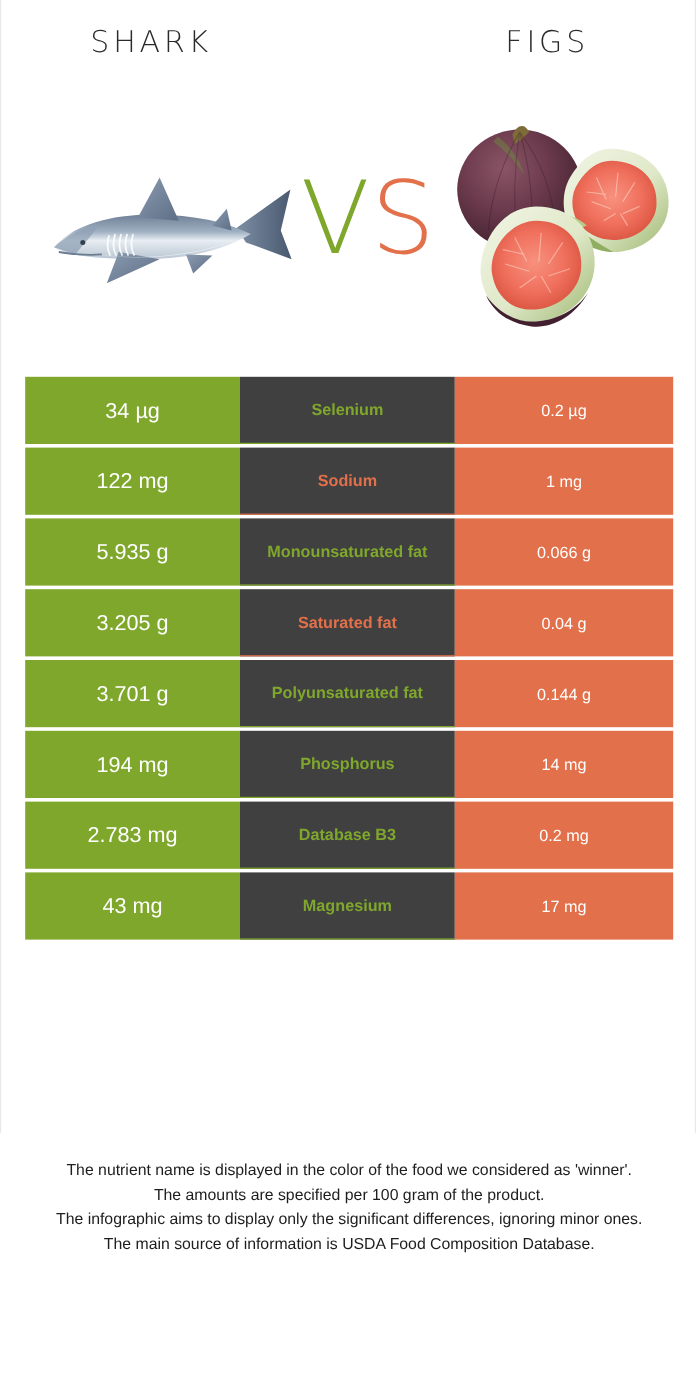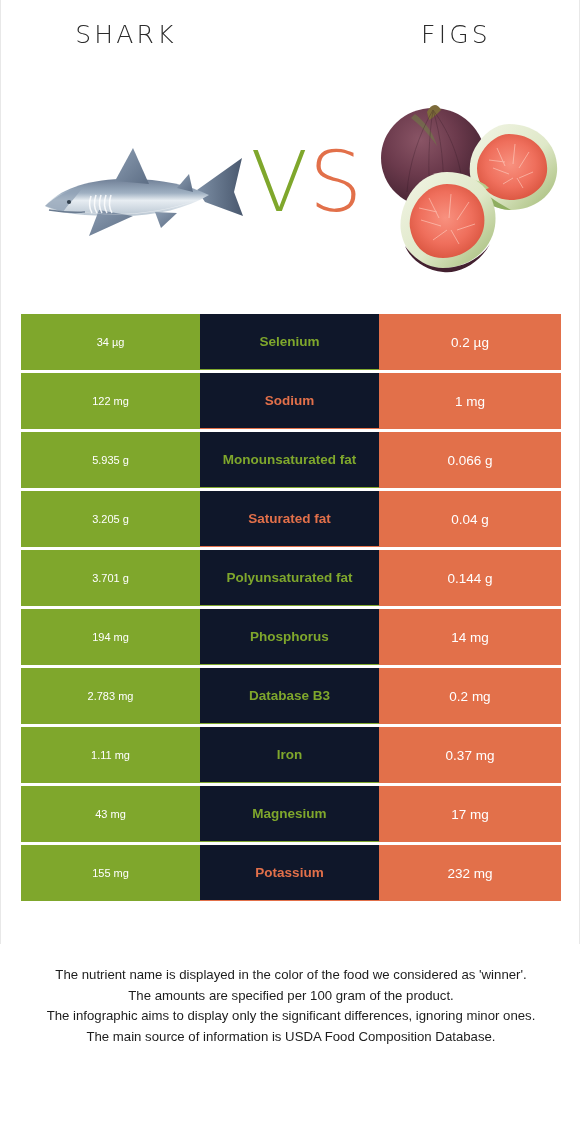--- a/index.html
+++ b/index.html
@@ -96,26 +96,26 @@
     height: 56px;
     display: flex;
     align-items: center;
     justify-content: center;
     box-sizing: border-box;
   }
   .cell-left {
     width: 179px;
     background: #7FA72C;
     color: #ffffff;
-    font-size: 11px;
+    font-size: 18px;
     font-weight: 400;
   }
   .cell-mid {
     width: 179px;
-    background: #0f172a;
+    background: #404040;
     font-size: 13.5px;
     font-weight: 600;
     border-bottom: 1px solid transparent;
   }
   .cell-right {
     width: 182px;
     background: #E2704A;
     color: #ffffff;
     font-size: 13.5px;
     font-weight: 400;
@@ -311,37 +311,27 @@
       <div class="cell cell-mid win-green">Phosphorus</div>
       <div class="cell cell-right">14 mg</div>
     </div>
 
     <div class="row">
       <div class="cell cell-left">2.783 mg</div>
       <div class="cell cell-mid win-green">Database B3</div>
       <div class="cell cell-right">0.2 mg</div>
     </div>
 
-    <div class="row">
-      <div class="cell cell-left">1.11 mg</div>
-      <div class="cell cell-mid win-green">Iron</div>
-      <div class="cell cell-right">0.37 mg</div>
-    </div>
 
     <div class="row">
       <div class="cell cell-left">43 mg</div>
       <div class="cell cell-mid win-green">Magnesium</div>
       <div class="cell cell-right">17 mg</div>
     </div>
 
-    <div class="row">
-      <div class="cell cell-left">155 mg</div>
-      <div class="cell cell-mid win-red">Potassium</div>
-      <div class="cell cell-right">232 mg</div>
-    </div>
 
   </div>
 
   <div class="footer">
     <p>The nutrient name is displayed in the color of the food we considered as 'winner'.</p>
     <p>The amounts are specified per 100 gram of the product.</p>
     <p>The infographic aims to display only the significant differences, ignoring minor ones.</p>
     <p>The main source of information is USDA Food Composition Database.</p>
   </div>
 

